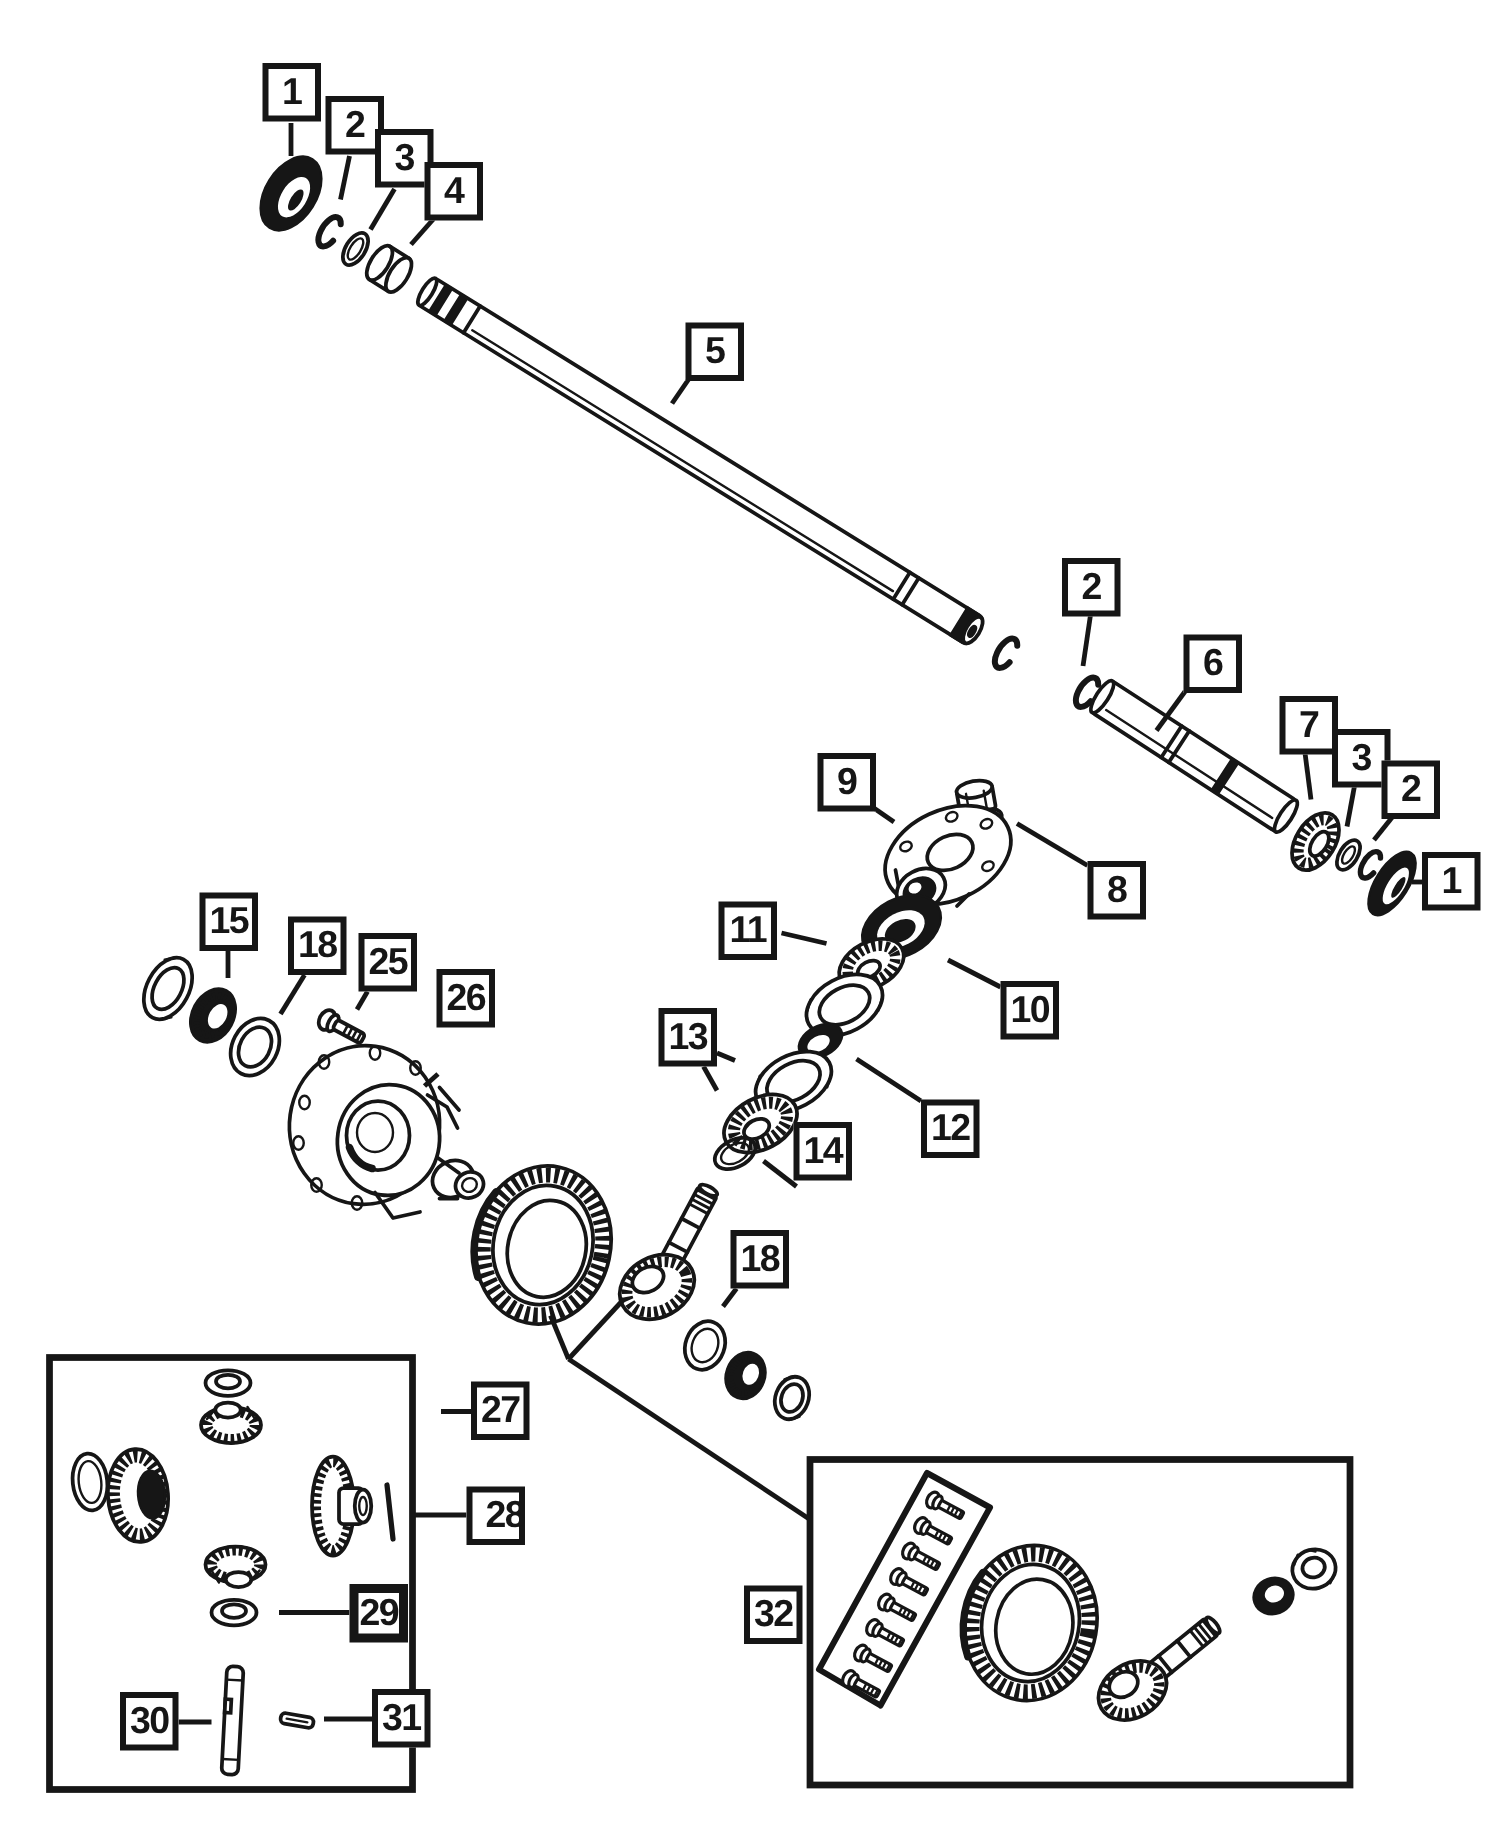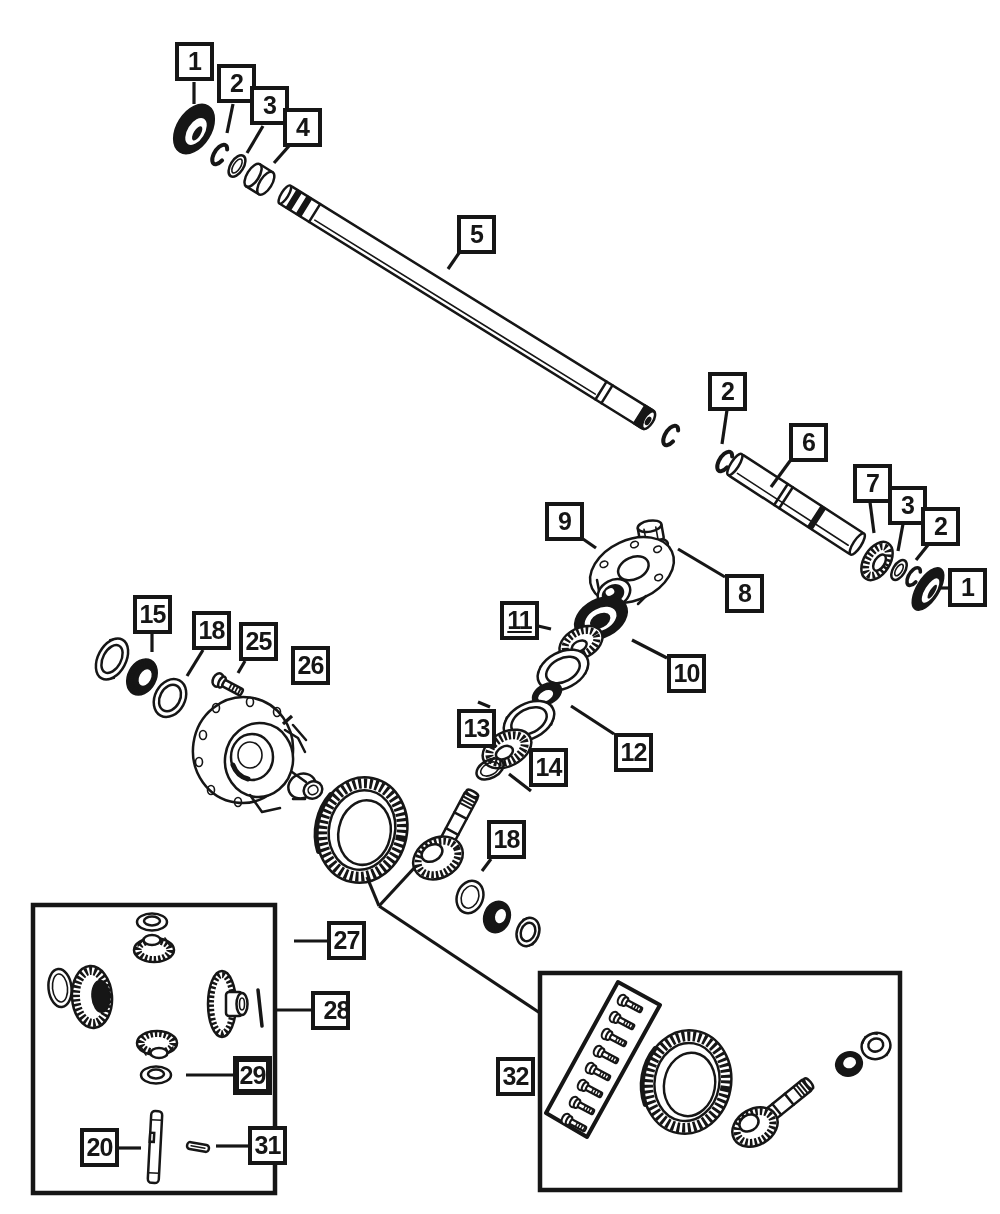--- a/index.html
+++ b/index.html
@@ -356,30 +356,30 @@
 <div class="callout" style="left: 283px; top: 108px;">4</div>
 <div class="callout" style="left: 457px; top: 215px;">5</div>
 <div class="callout" style="left: 708px; top: 372px;">2</div>
 <div class="callout" style="left: 789px; top: 423px;">6</div>
 <div class="callout" style="left: 853px; top: 464px;">7</div>
 <div class="callout" style="left: 888px; top: 486px;">3</div>
 <div class="callout" style="left: 921px; top: 507px;">2</div>
 <div class="callout" style="left: 948px; top: 568px;">1</div>
 <div class="callout" style="left: 545px; top: 502px;">9</div>
 <div class="callout" style="left: 725px; top: 574px;">8</div>
-<div class="callout" style="left: 500px; top: 601px; text-decoration: underline;">11</div>
+<div class="callout" style="left: 479px; top: 601px;">11</div>
 <div class="callout" style="left: 667px; top: 654px;">10</div>
-<div class="callout" style="left: 439px; top: 709px; margin-left: 18px;">13</div>
+<div class="callout" style="left: 439px; top: 672px;">13</div>
 <div class="callout" style="left: 614px; top: 733px;">12</div>
 <div class="callout" style="left: 529px; top: 748px;">14</div>
 <div class="callout" style="left: 487px; top: 820px;">18</div>
 <div class="callout" style="left: 133px; top: 595px;">15</div>
 <div class="callout" style="left: 192px; top: 611px;">18</div>
 <div class="callout" style="left: 239px; top: 622px; text-align: right;">25</div>
 <div class="callout" style="left: 291px; top: 646px;">26</div>
-<div class="callout" style="left: 327px; top: 921px;">27</div>
+<div class="callout" style="left: 314px; top: 921px;">27</div>
 <div class="callout" style="left: 311px; top: 991px; padding-left: 12px;">28</div>
 <div class="callout callout--thick" style="left: 233px; top: 1056px;">29</div>
-<div class="callout" style="left: 80px; top: 1128px;">20</div>
+<div class="callout" style="left: 80px; top: 1128px;">30</div>
 <div class="callout" style="left: 248px; top: 1126px;">31</div>
 <div class="callout" style="left: 472px; top: 1057px; margin-left: 24px;">32</div>
 
 </div>
 
 </body></html>

